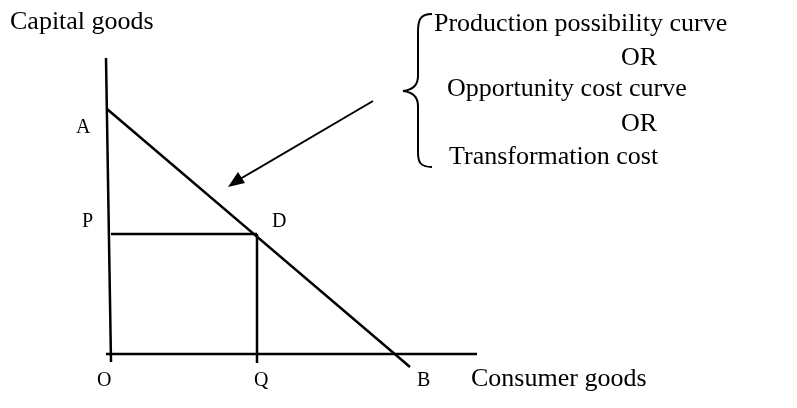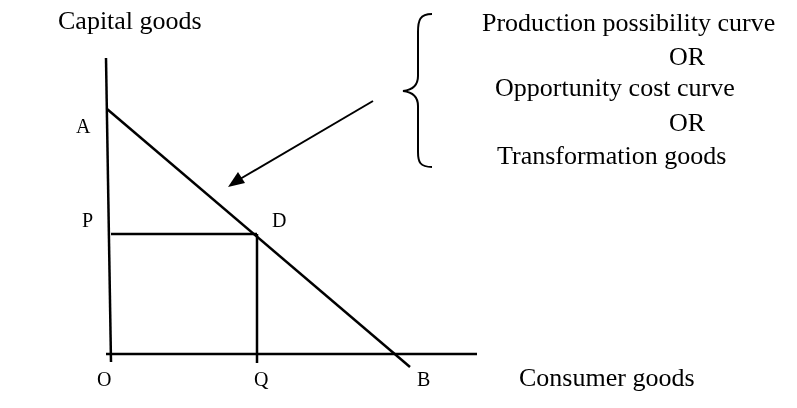--- a/index.html
+++ b/index.html
@@ -1,18 +1,18 @@
 <!DOCTYPE html>
 <html><head>
 <meta charset="utf-8">
 <style>
   html,body{margin:0;padding:0;background:#fff;}
   body{width:797px;height:408px;position:relative;overflow:hidden;font-family:"Liberation Serif","DejaVu Serif",serif;color:#000;}
   .lbl{position:absolute;white-space:nowrap;line-height:1;}
-  .big{font-size:26px;margin-left:48px;}
+  .big{font-size:26px;}
   .pt{font-size:20px;}
   svg{position:absolute;left:0;top:0;}
 </style>
 </head>
 <body>
 
 <svg width="797" height="408">
 
   <line x1="106" y1="58" x2="111" y2="362" stroke="#000" stroke-width="2.5"></line>
 
@@ -37,13 +37,13 @@
 <div class="lbl pt" style="left:82px;top:210px;">P</div>
 <div class="lbl pt" style="left:272px;top:210px;">D</div>
 <div class="lbl pt" style="left:97px;top:369px;">O</div>
 <div class="lbl pt" style="left:254px;top:369px;">Q</div>
 <div class="lbl pt" style="left:417px;top:369px;">B</div>
 
 <div class="lbl big" style="left:434px;top:10px;">Production possibility curve</div>
 <div class="lbl big" style="left:621px;top:44px;">OR</div>
 <div class="lbl big" style="left:447px;top:75px;">Opportunity cost curve</div>
 <div class="lbl big" style="left:621px;top:110px;">OR</div>
-<div class="lbl big" style="left:449px;top:143px;">Transformation goods</div>
+<div class="lbl big" style="left:449px;top:143px;">Transformation cost</div>
 
 </body></html>

